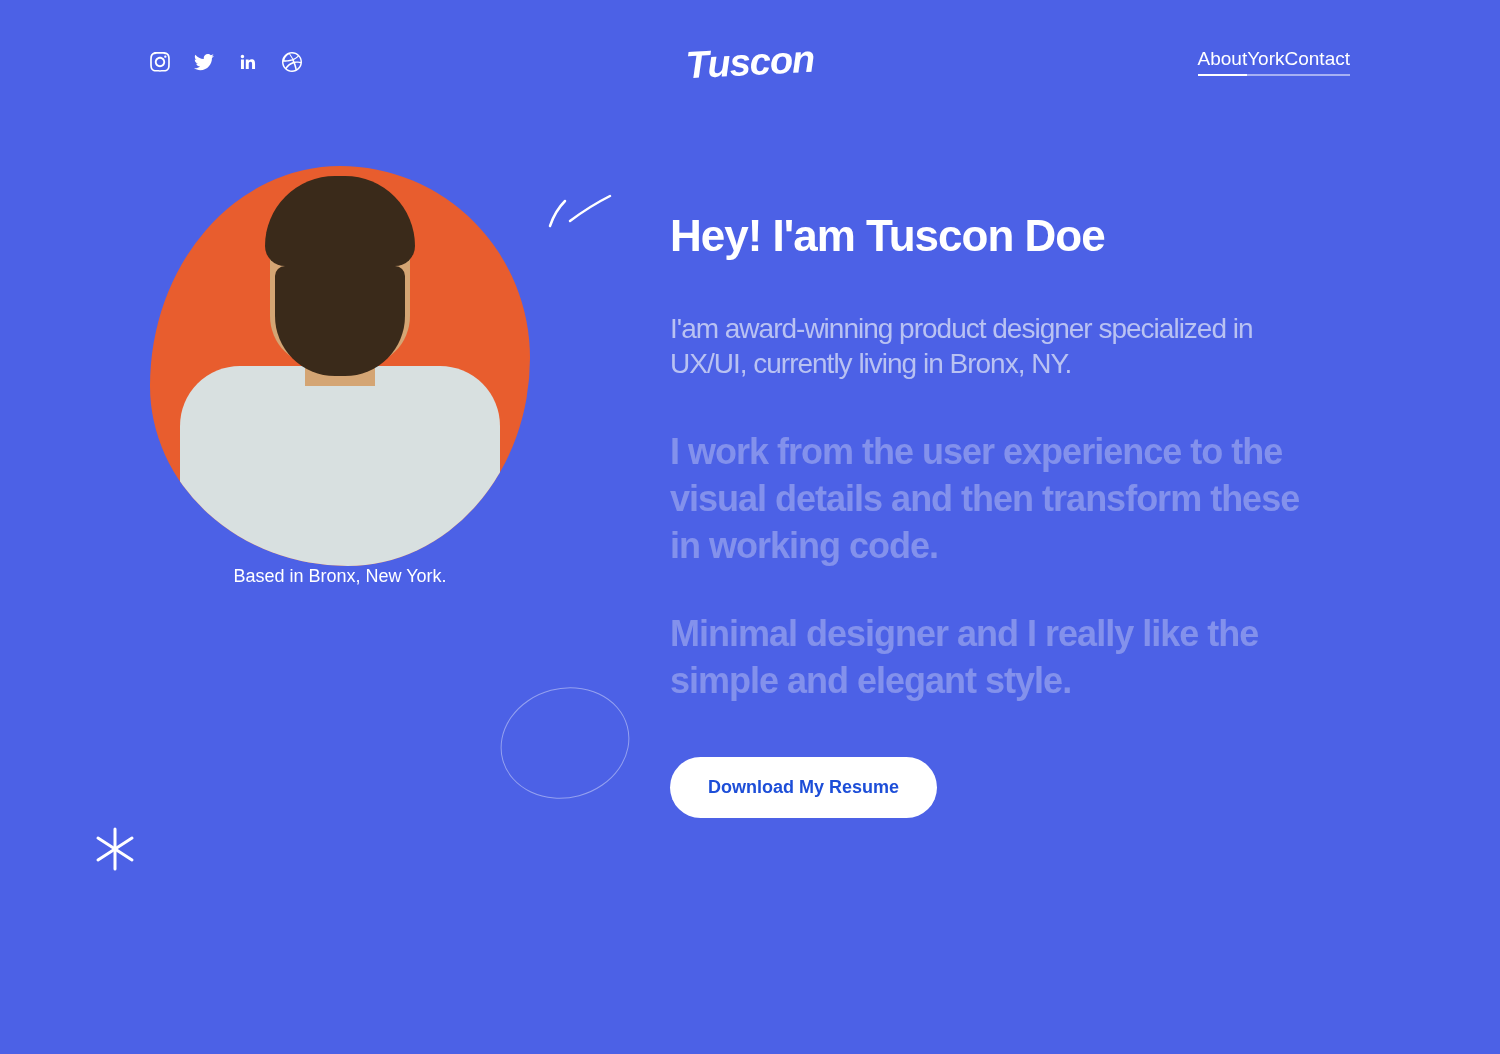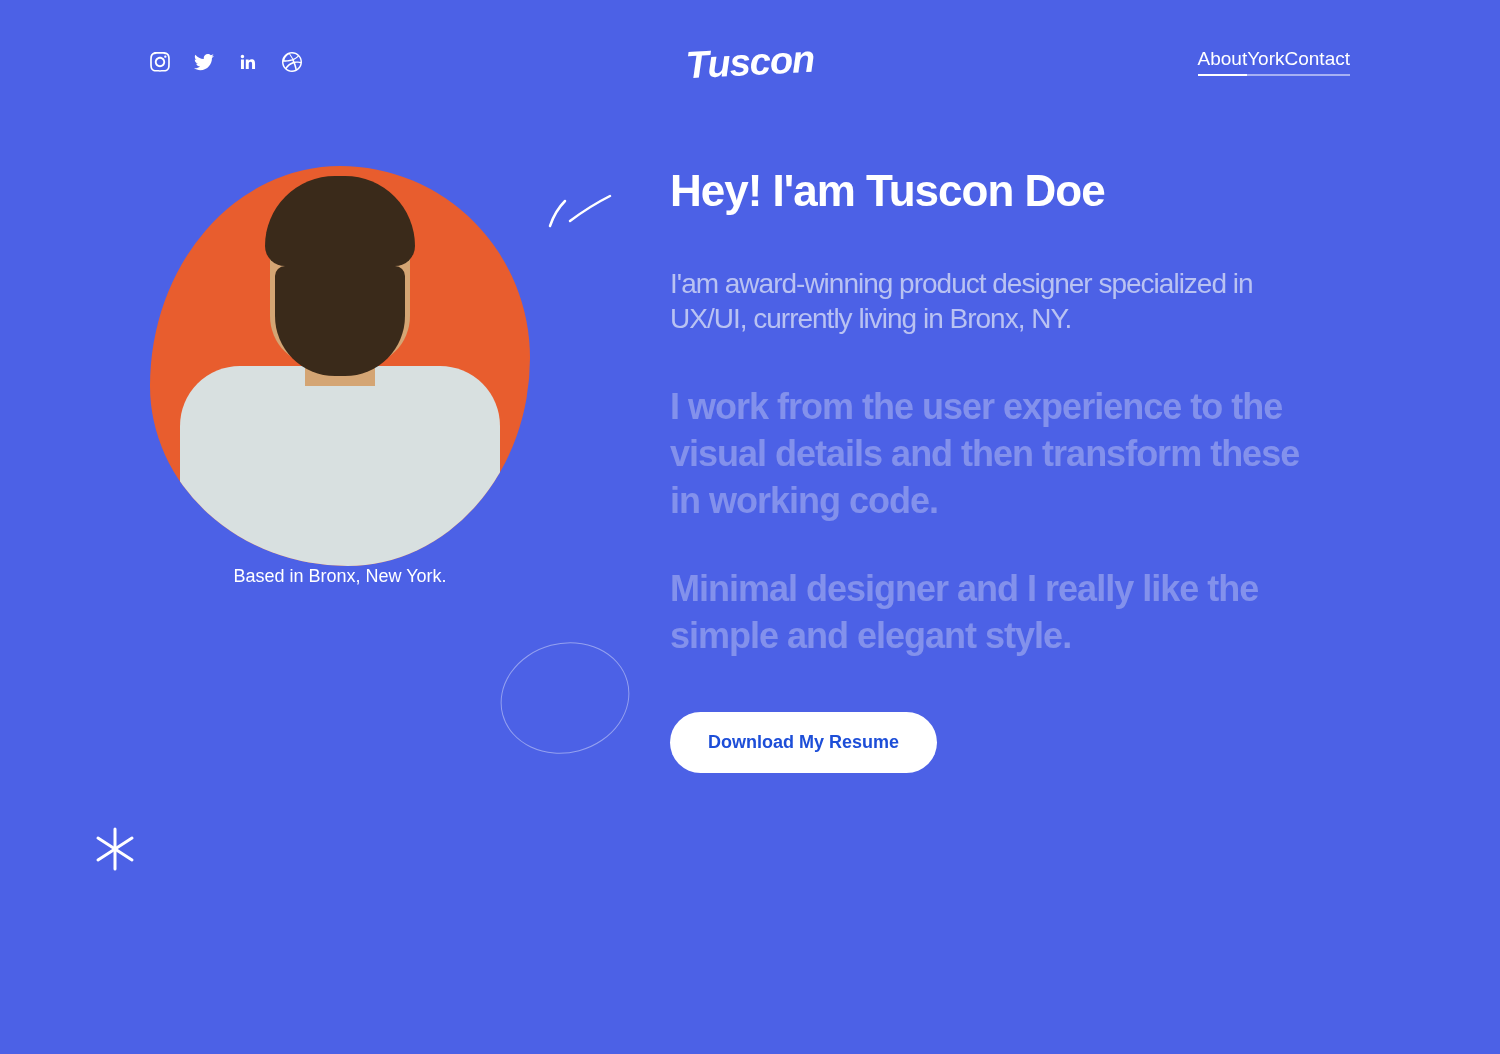--- a/index.html
+++ b/index.html
@@ -159,20 +159,21 @@
     }
     .location {
       color: white;
       font-size: 18px;
       text-align: center;
       width: 380px;
     }
     .content {
       flex: 1;
       max-width: 640px;
+      margin-top: 45px;
     }
     .headline {
       color: white;
       font-size: 44px;
       font-weight: 700;
       letter-spacing: -1px;
       margin-bottom: 50px;
     }
     .subhead {
       color: #b9c2f2;

